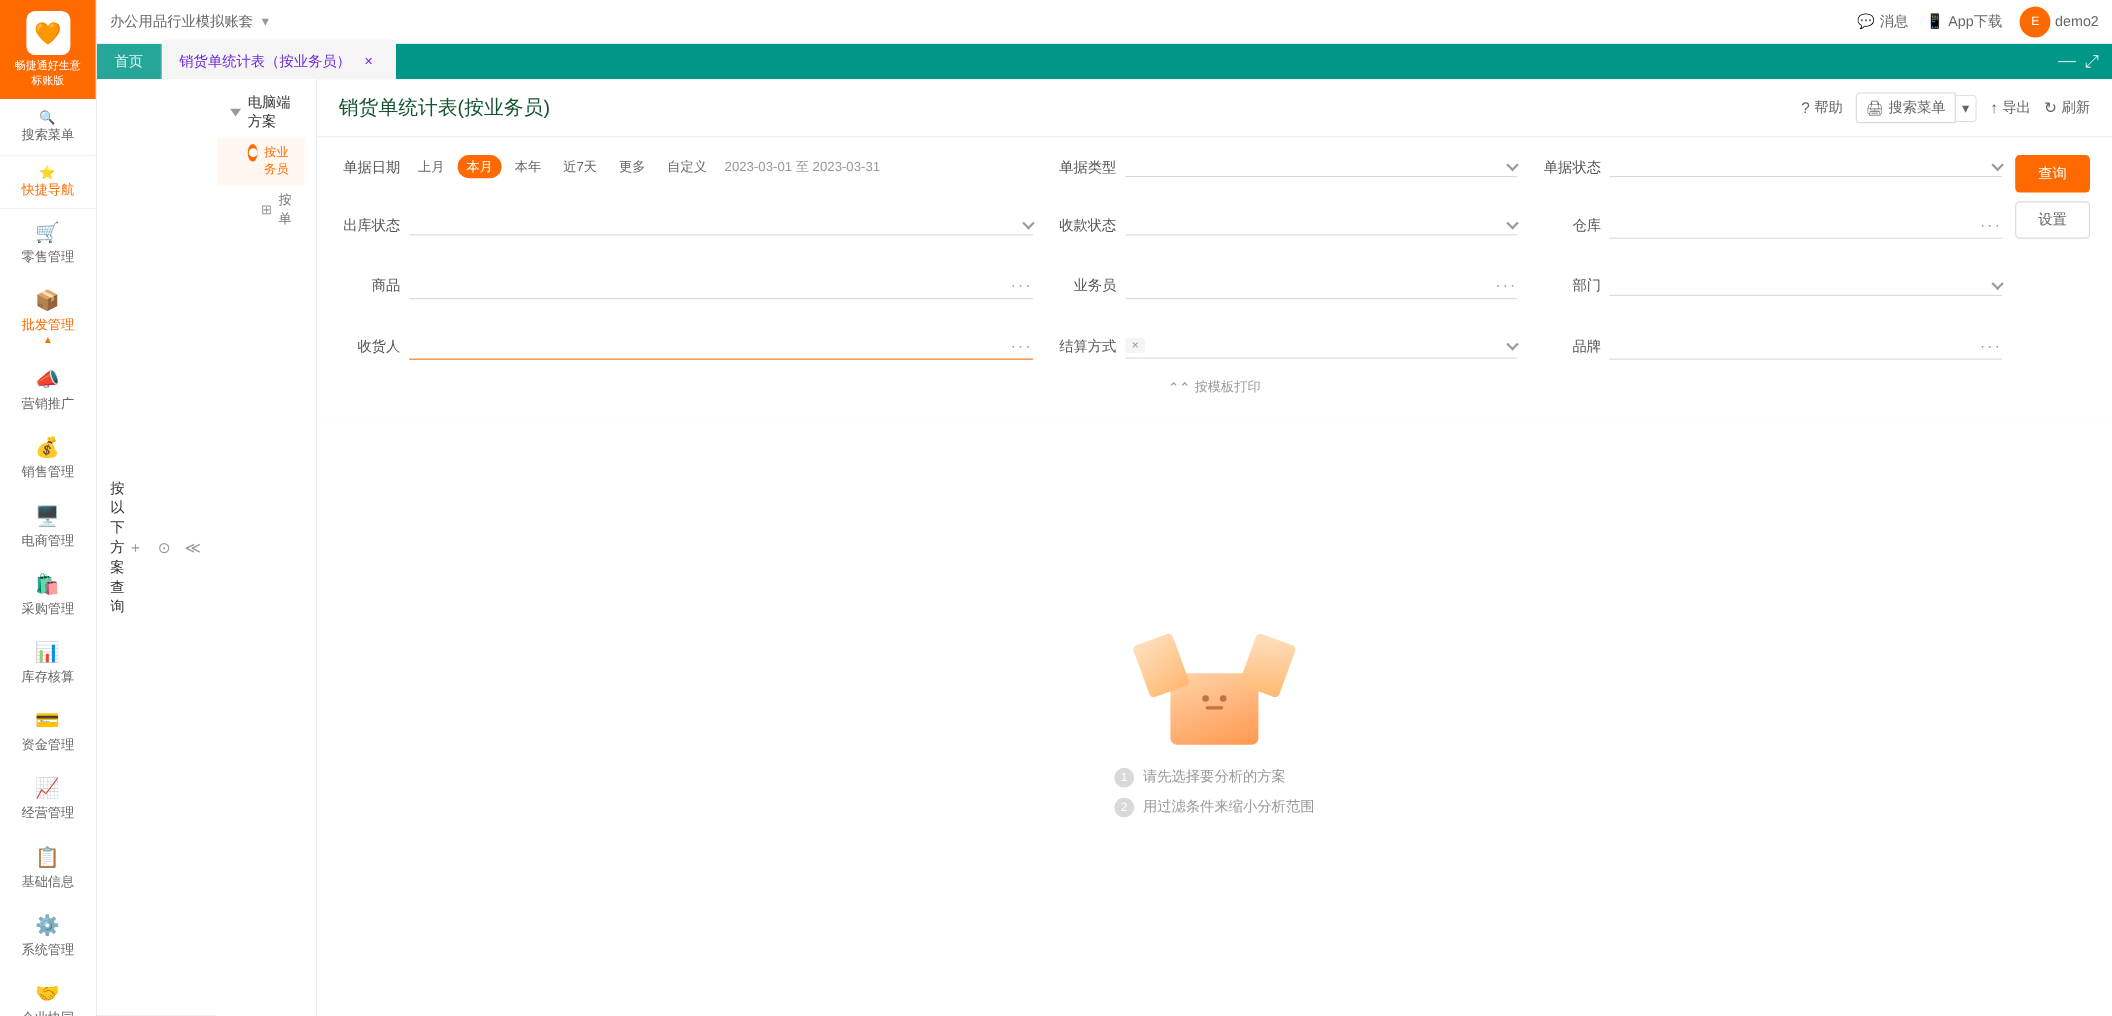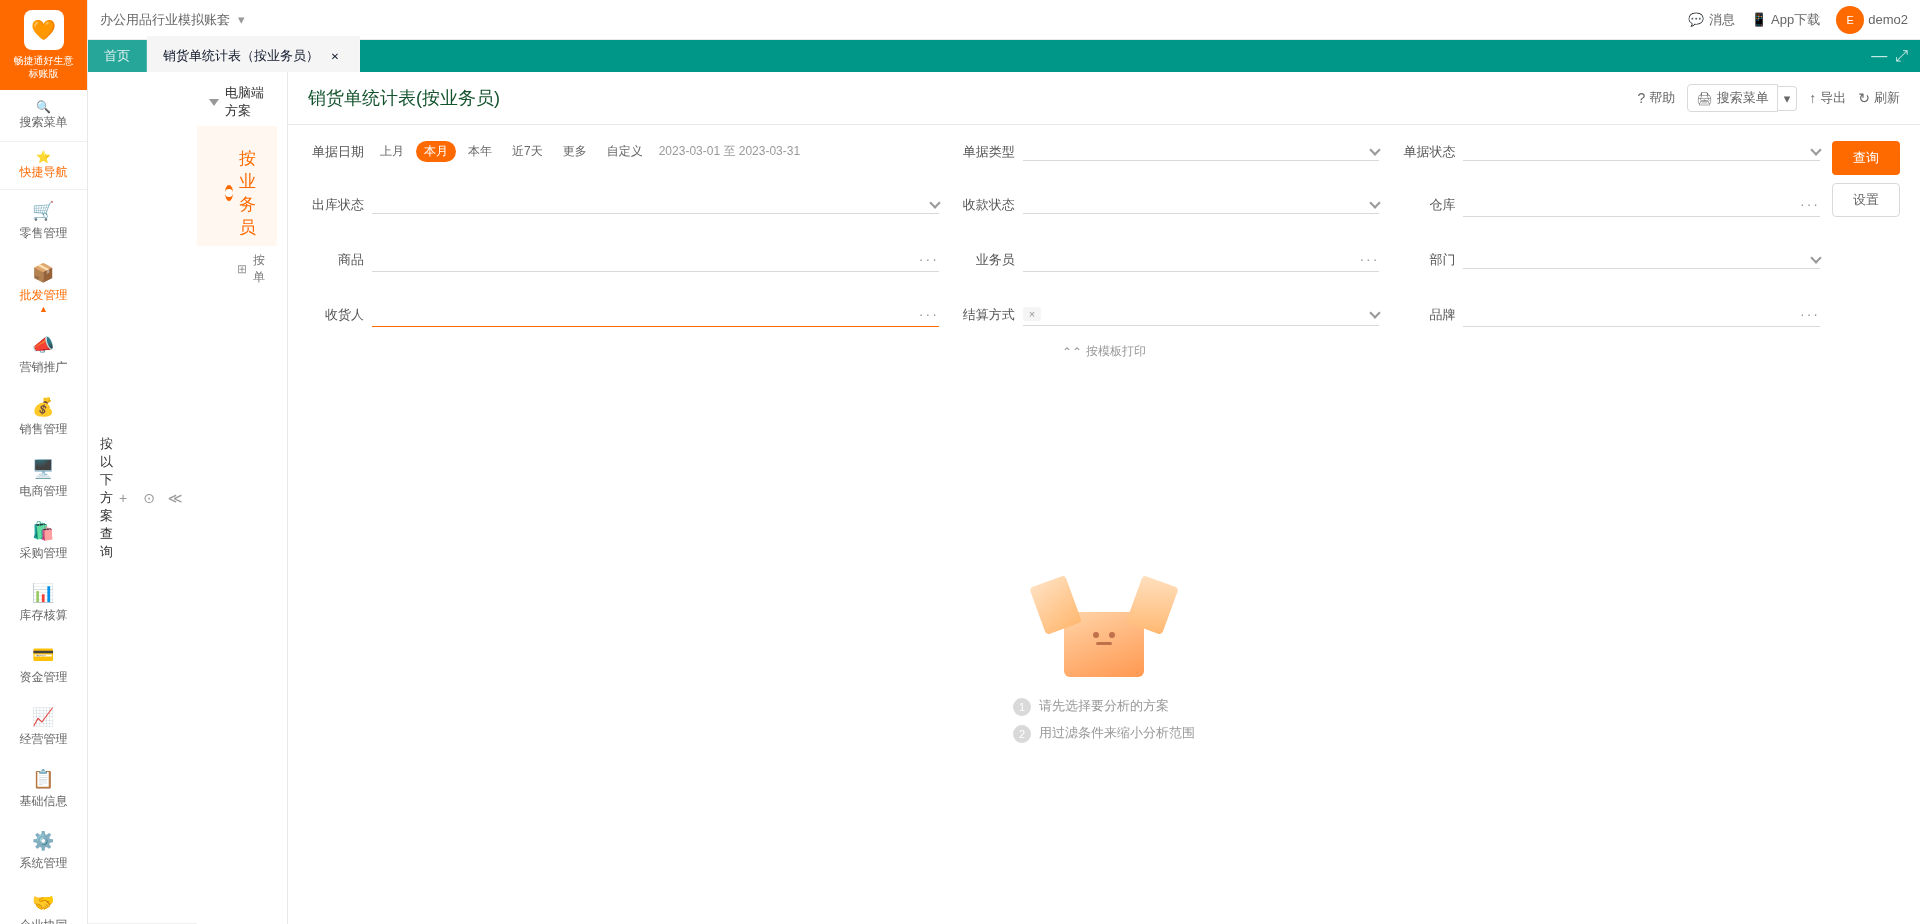--- a/index.html
+++ b/index.html
@@ -24,37 +24,37 @@
     .topbar { height: 40px; background: #fff; border-bottom: 1px solid #e8e8e8; display: flex; align-items: center; padding: 0 12px; justify-content: space-between; flex-shrink: 0; }
     .topbar-left { display: flex; align-items: center; gap: 8px; color: #666; font-size: 13px; }
     .topbar-right { display: flex; align-items: center; gap: 16px; color: #666; font-size: 13px; }
     .topbar-right-item { display: flex; align-items: center; gap: 4px; cursor: pointer; }
     .user-avatar { width: 28px; height: 28px; border-radius: 50%; background: #ff6a00; display: flex; align-items: center; justify-content: center; color: #fff; font-size: 12px; }
 
     
     .tabbar { height: 32px; background: #009688; display: flex; align-items: center; padding: 0; flex-shrink: 0; }
     .tab-item { height: 40px; display: flex; align-items: center; padding: 0 16px; cursor: pointer; color: rgba(255,255,255,0.85); font-size: 13px; gap: 8px; border-right: 1px solid rgba(255,255,255,0.2); }
     .tab-item.home { background: rgba(255,255,255,0.15); }
-    .tab-item.active { background: #f5f5f5; color: #0f172a; }
+    .tab-item.active { background: #f5f5f5; color: #6d28d9; }
     .tab-close { display: flex; align-items: center; justify-content: center; width: 16px; height: 16px; border-radius: 50%; font-size: 10px; }
     .tabbar-actions { margin-left: auto; display: flex; align-items: center; gap: 8px; padding-right: 12px; color: rgba(255,255,255,0.8); }
     .tabbar-actions span { cursor: pointer; font-size: 16px; }
 
     
     .content { flex: 1; display: flex; overflow: hidden; background: #f5f5f5; }
 
     
     .left-panel { width: 200px; background: #fff; border-right: 1px solid #e8e8e8; display: flex; flex-direction: row; flex-shrink: 0; overflow-y: auto; }
     .left-panel-header { padding: 10px 12px; display: flex; align-items: center; justify-content: space-between; border-bottom: 1px solid #f0f0f0; }
     .left-panel-title { font-size: 13px; color: #333; font-weight: 500; }
     .left-panel-actions { display: flex; align-items: center; gap: 6px; }
     .lp-action-btn { width: 20px; height: 20px; display: flex; align-items: center; justify-content: center; cursor: pointer; color: #999; font-size: 14px; border-radius: 3px; }
     .lp-section { padding: 6px 0; }
     .lp-section-header { padding: 6px 12px; display: flex; align-items: center; gap: 6px; cursor: pointer; font-size: 13px; color: #333; }
-    .lp-item { padding: 21px 12px 7px 28px; display: flex; align-items: center; gap: 6px; cursor: pointer; font-size: 17px; color: #555; }
+    .lp-item { padding: 5px 12px 7px 28px; display: flex; align-items: flex-start; gap: 6px; cursor: pointer; font-size: 11px; color: #555; }
     .lp-item.active { background: #fff7f0; color: #ff6a00; font-weight: 500; }
     .lp-item .item-icon { width: 16px; height: 16px; border-radius: 50%; background: #ff6a00; display: flex; align-items: center; justify-content: center; }
     .lp-item .item-icon-inner { width: 8px; height: 8px; border-radius: 50%; background: #fff; }
     .lp-sub-item { padding: 6px 12px 6px 40px; display: flex; align-items: center; gap: 6px; cursor: pointer; font-size: 12px; color: #777; }
     .mobile-section-header { padding: 6px 12px; display: flex; align-items: center; gap: 6px; cursor: pointer; font-size: 13px; color: #555; }
     .triangle-right { width: 0; height: 0; border-top: 5px solid transparent; border-bottom: 5px solid transparent; border-left: 7px solid #999; }
     .triangle-down { width: 0; height: 0; border-left: 5px solid transparent; border-right: 5px solid transparent; border-top: 7px solid #999; }
 
     
     .right-panel { flex: 1; display: flex; flex-direction: column; overflow: hidden; }

